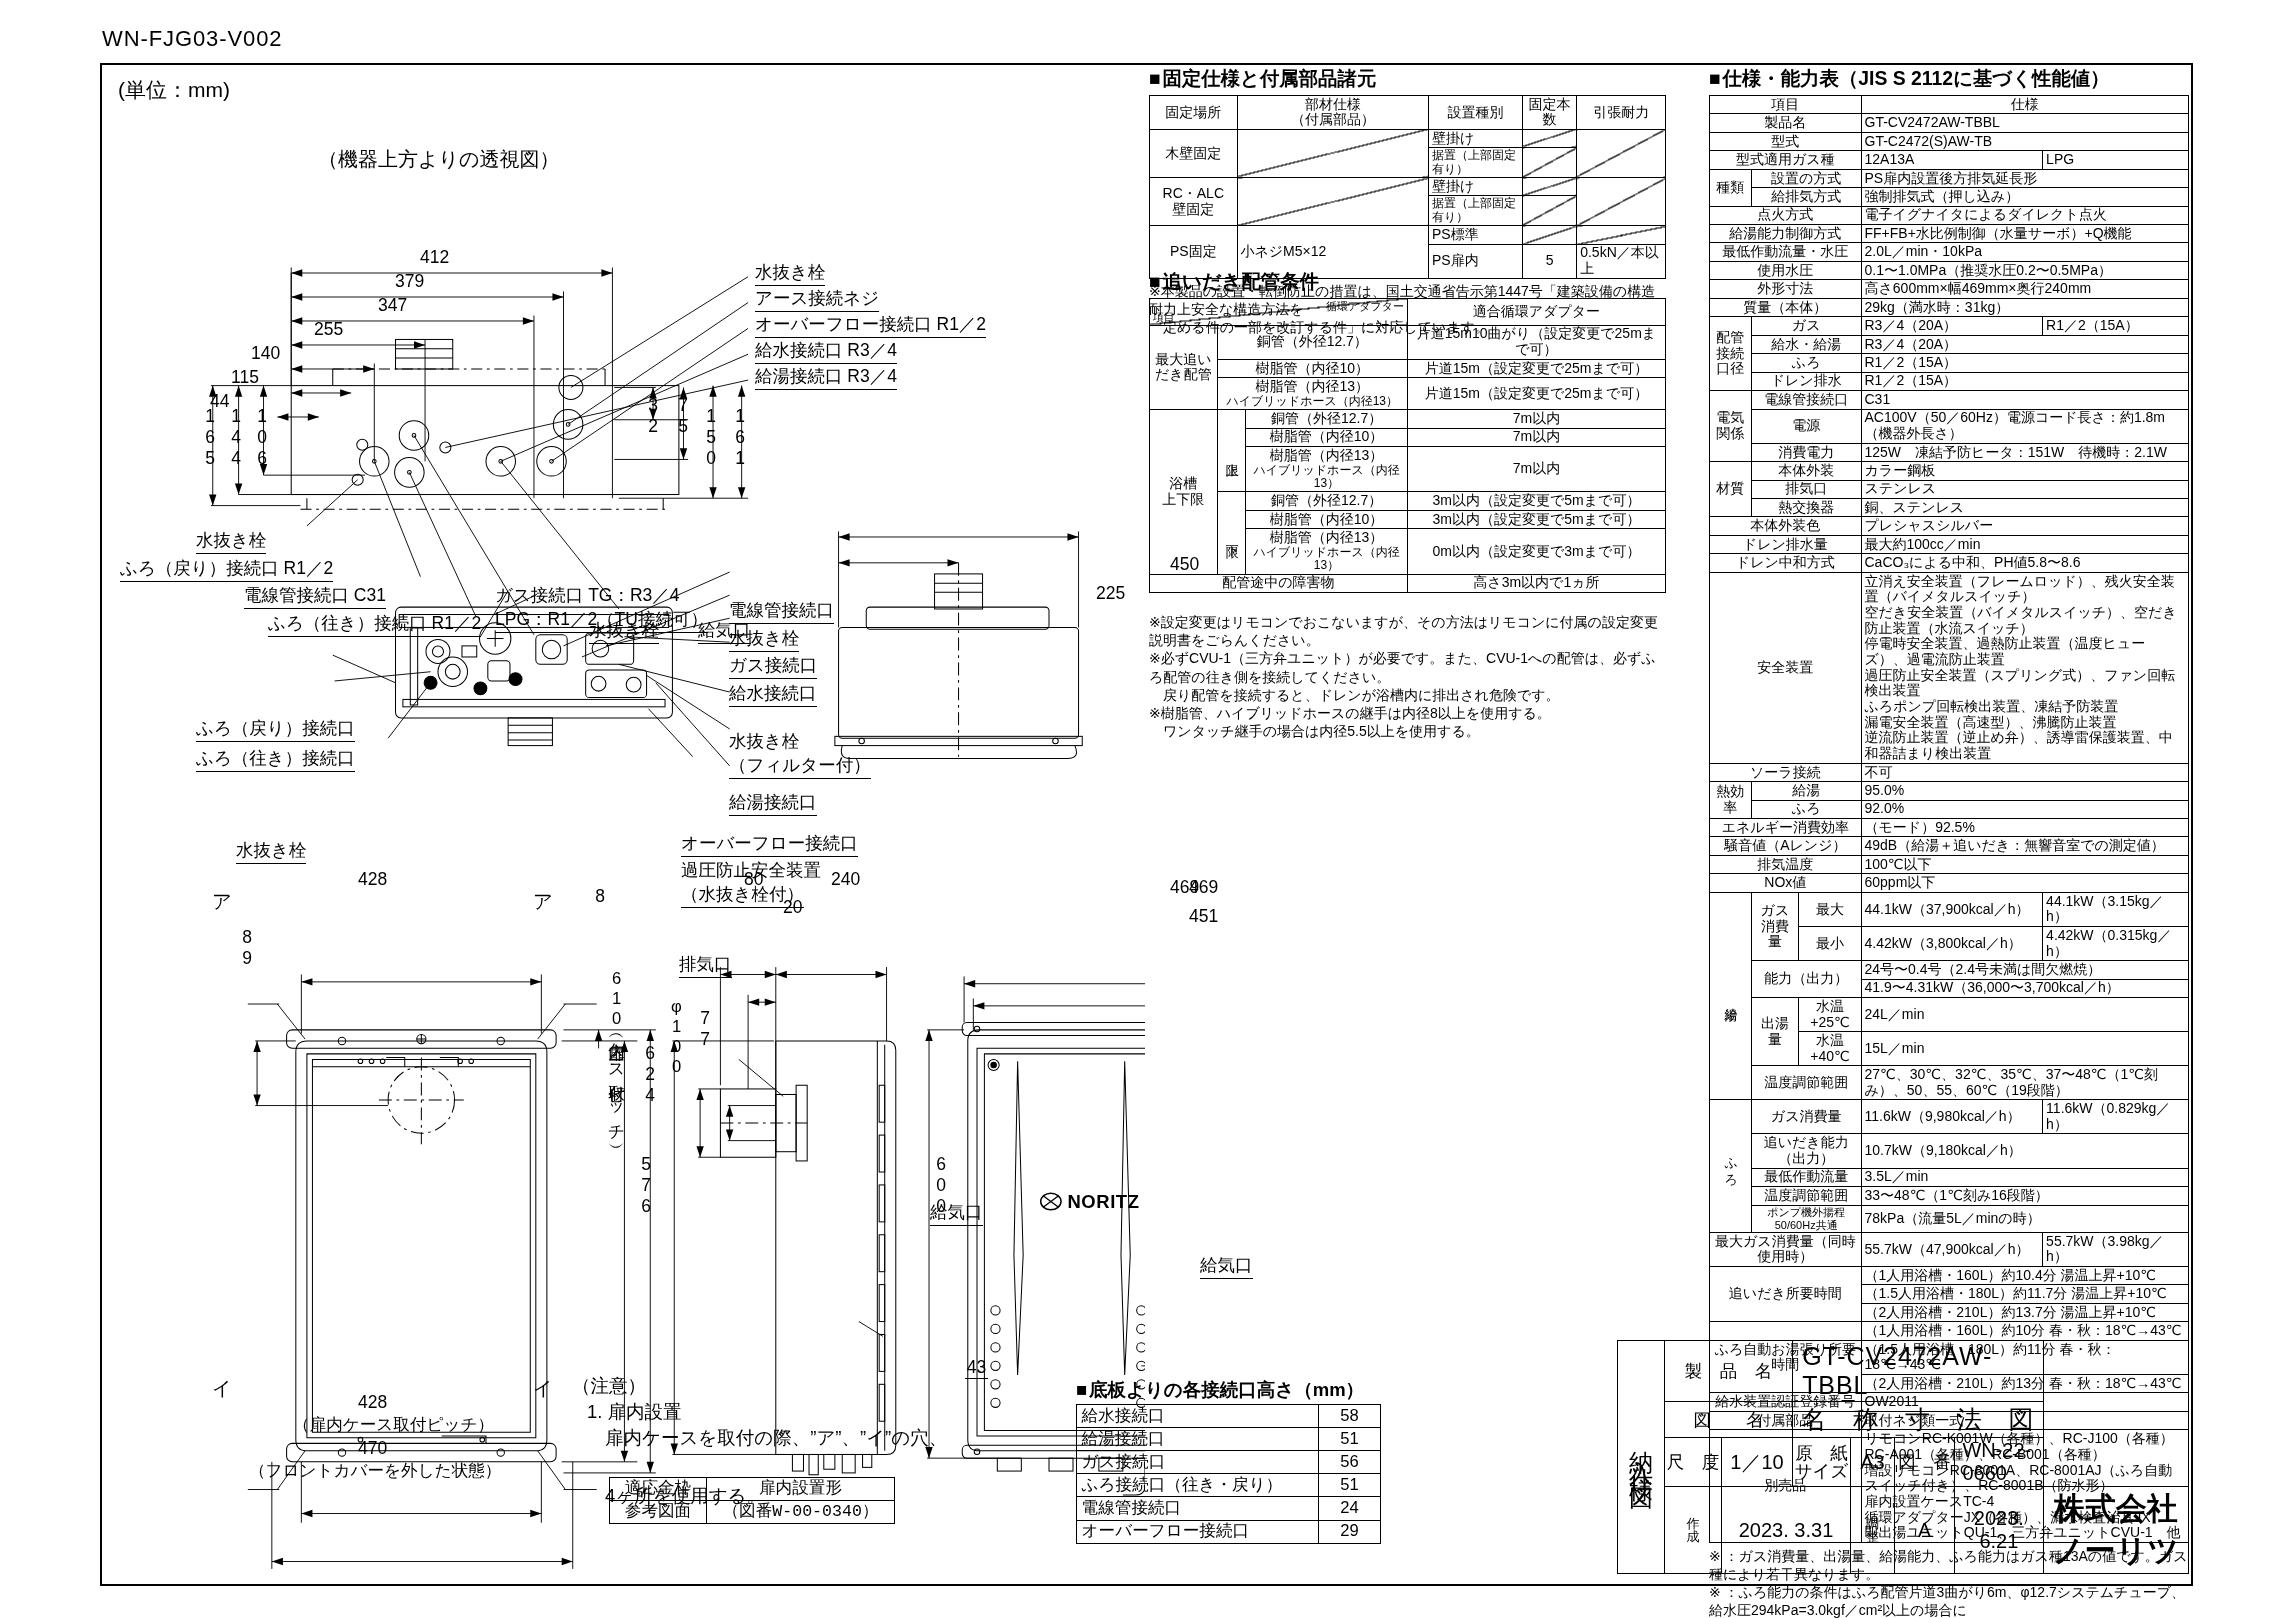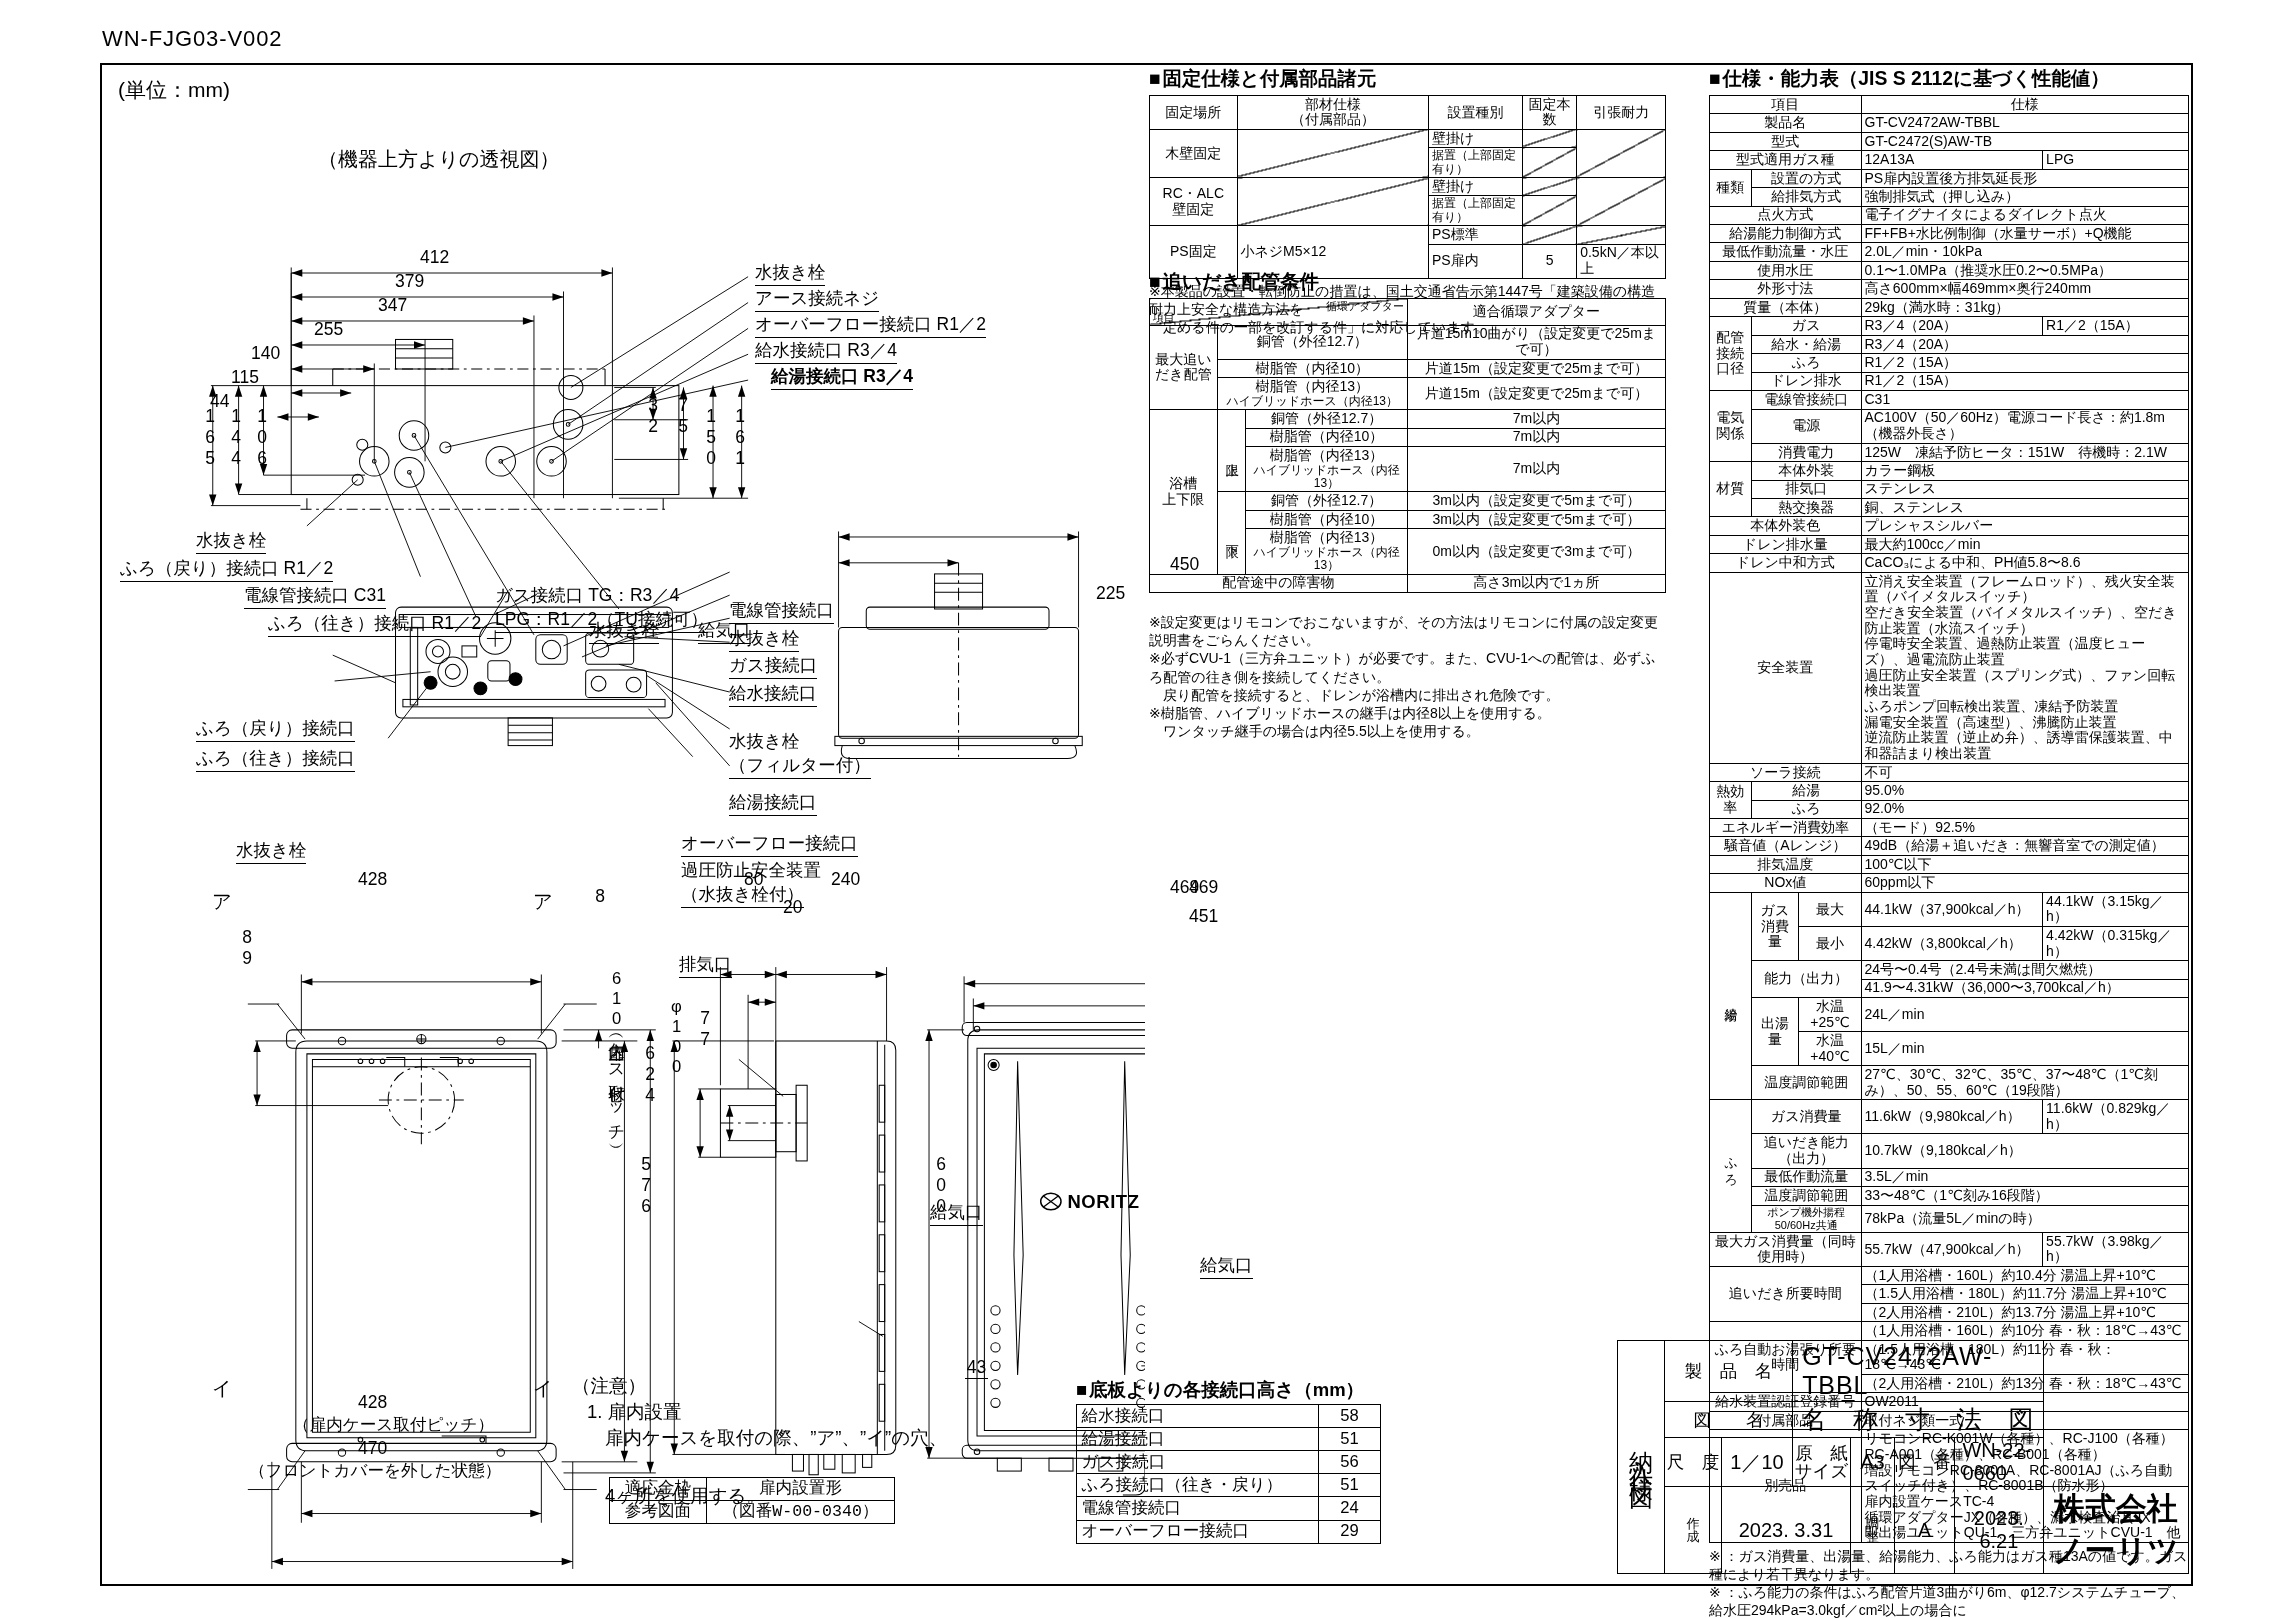--- a/index.html
+++ b/index.html
@@ -475,21 +475,21 @@
 <div class="abs dim vert" style="left:251px;top:406px;">106</div>
 <div class="abs dim vert" style="left:642px;top:395px;">32</div>
 <div class="abs dim vert" style="left:672px;top:395px;">75</div>
 <div class="abs dim vert" style="left:700px;top:406px;">150</div>
 <div class="abs dim vert" style="left:729px;top:406px;">161</div>
 
 <div class="abs lblu" style="left:755px;top:260px;">水抜き栓</div>
 <div class="abs lblu" style="left:755px;top:286px;">アース接続ネジ</div>
 <div class="abs lblu" style="left:755px;top:312px;">オーバーフロー接続口 R1／2</div>
 <div class="abs lblu" style="left:755px;top:338px;">給水接続口 R3／4</div>
-<div class="abs lblu" style="left:771px;top:364px;font-weight:bold;">給湯接続口 R3／4</div>
+<div class="abs lblu" style="left:755px;top:364px;">給湯接続口 R3／4</div>
 
 <div class="abs lblu" style="left:196px;top:528px;">水抜き栓</div>
 <div class="abs lblu" style="left:120px;top:556px;">ふろ（戻り）接続口 R1／2</div>
 <div class="abs lblu" style="left:244px;top:583px;">電線管接続口 C31</div>
 <div class="abs lblu" style="left:268px;top:611px;">ふろ（往き）接続口 R1／2</div>
 <div class="abs lbl" style="left:495px;top:583px;">ガス接続口 TG：R3／4</div>
 <div class="abs lblu" style="left:495px;top:607px;">LPG：R1／2（TU接続可）</div>
 
 <div class="abs lblu" style="left:589px;top:618px;">水抜き栓</div>
 <div class="abs lblu" style="left:698px;top:618px;">給気口</div>

